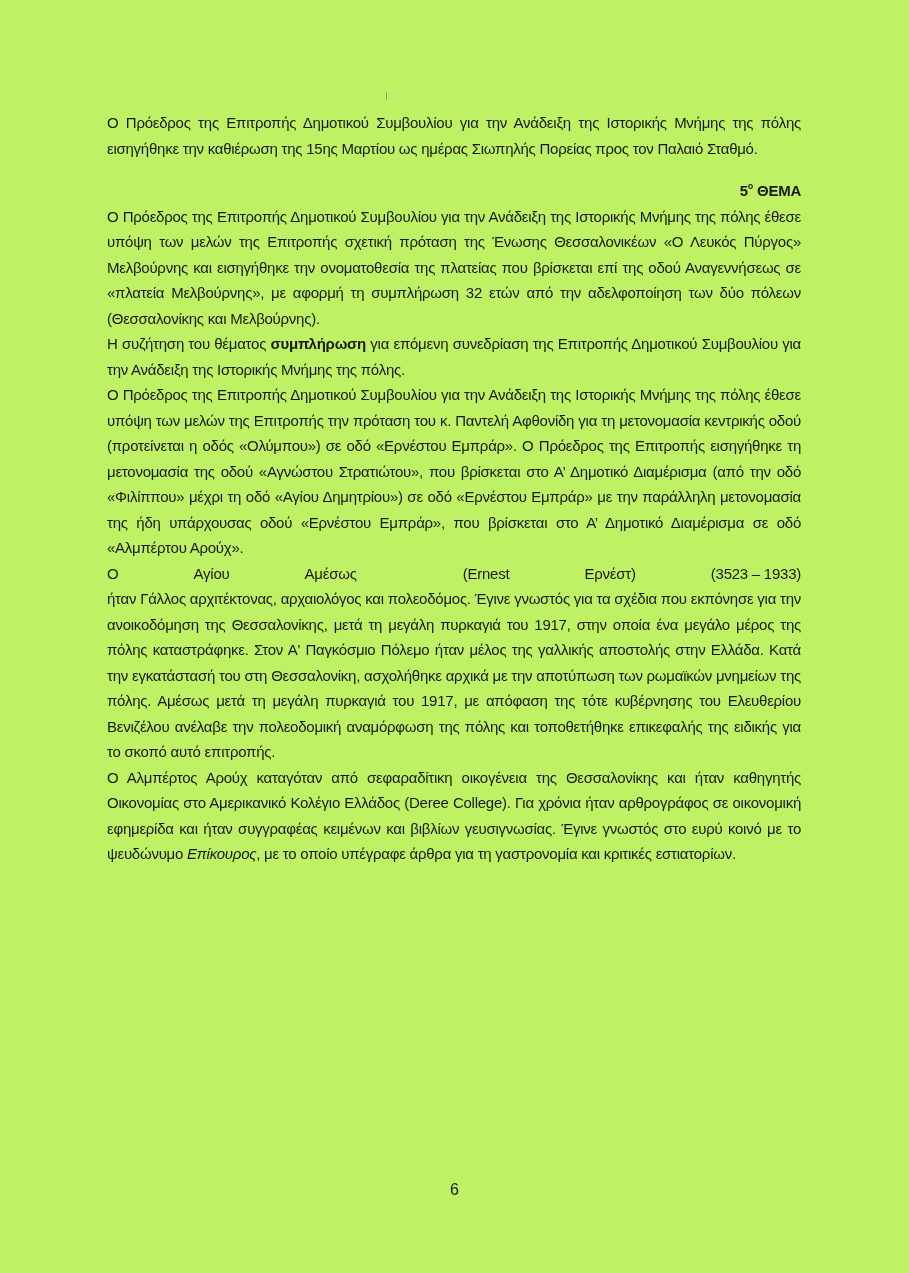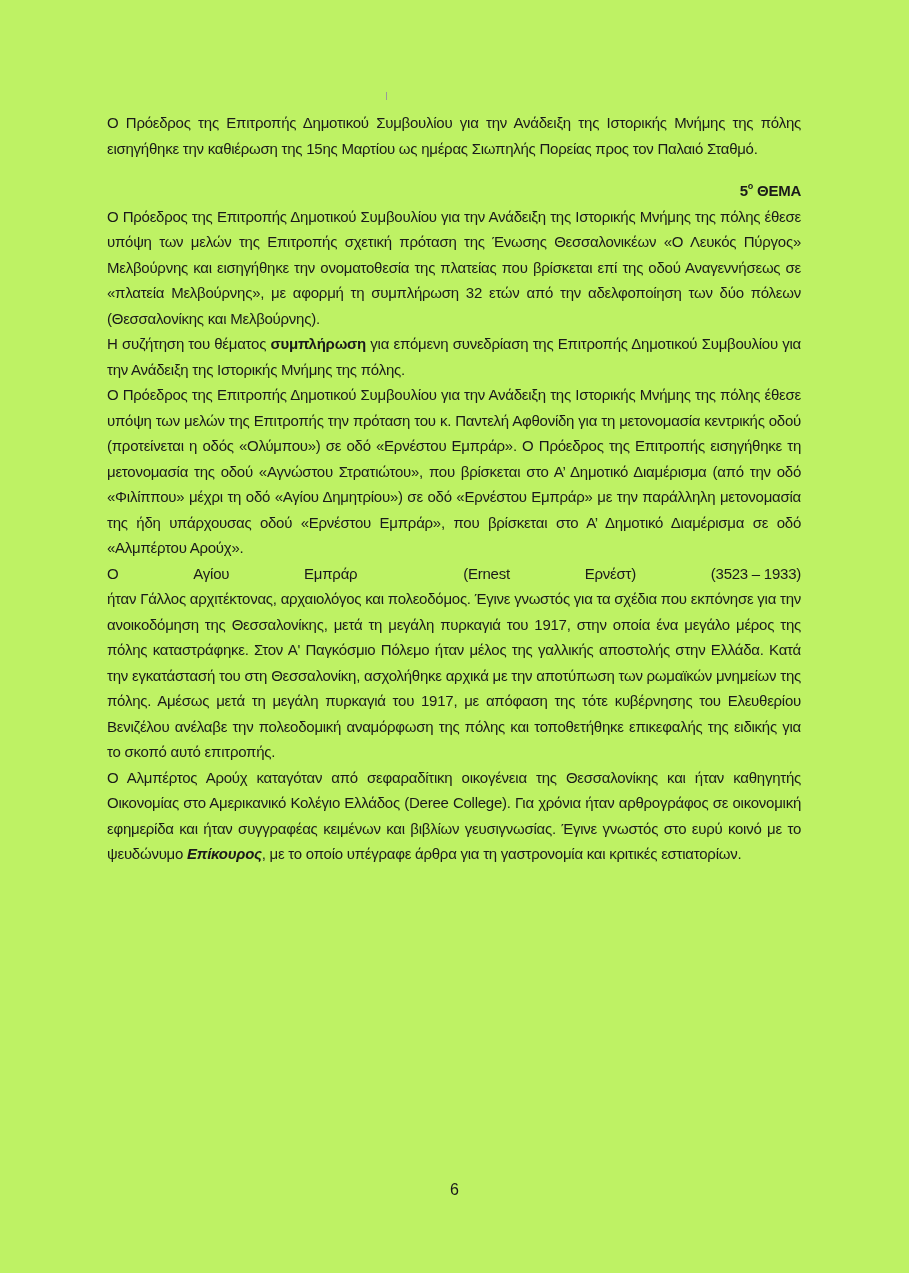--- a/index.html
+++ b/index.html
@@ -13,21 +13,21 @@
     font-family: "Liberation Sans", sans-serif;
     font-size: 15px; line-height: 25.5px; color: #1a1a1a;
     letter-spacing: -0.25px;
   }
   .para { margin: 0; text-align: justify; }
   .heading {
     margin: 14px 0 0 0; font-weight: bold; font-size: 15px; text-align: right;
   }
   .heading sup { font-size: 9px; position: relative; top: -1px; }
   .bold { font-weight: bold; }
-  .italic { font-style: italic; font-weight: bold; }
+  .italic { font-style: italic; }
   .spread { display: flex; justify-content: space-between; margin: 0; }
   .page-number {
     position: absolute; left: 0; width: 909px; top: 1181px; text-align: center;
     font-family: "Liberation Sans", sans-serif; font-size: 16px; color: #1a1a1a;
   }
   .scan-mark { position: absolute; width: 1px; height: 8px; background: #999; }
 </style>
 </head>
 <body>
 
@@ -41,21 +41,21 @@
       <span>5</span><sup>ο</sup> <span>ΘΕΜΑ</span>
     </div>
     <p class="para">Ο Πρόεδρος της Επιτροπής Δημοτικού Συμβουλίου για την Ανάδειξη της Ιστορικής Μνήμης της πόλης έθεσε υπόψη των μελών της Επιτροπής σχετική πρόταση της Ένωσης Θεσσαλονικέων «Ο Λευκός Πύργος» Μελβούρνης και εισηγήθηκε την ονοματοθεσία της πλατείας που βρίσκεται επί της οδού Αναγεννήσεως σε «πλατεία Μελβούρνης», με αφορμή τη συμπλήρωση 32 ετών από την αδελφοποίηση των δύο πόλεων (Θεσσαλονίκης και Μελβούρνης).</p>
 
     <p class="para"><span>Η συζήτηση του θέματος </span><span class="bold">συμπλήρωση</span><span> για επόμενη συνεδρίαση της Επιτροπής Δημοτικού Συμβουλίου για την Ανάδειξη της Ιστορικής Μνήμης της πόλης.</span></p>
 
     <p class="para">Ο Πρόεδρος της Επιτροπής Δημοτικού Συμβουλίου για την Ανάδειξη της Ιστορικής Μνήμης της πόλης έθεσε υπόψη των μελών της Επιτροπής την πρόταση του κ. Παντελή Αφθονίδη για τη μετονομασία κεντρικής οδού (προτείνεται η οδός «Ολύμπου») σε οδό «Ερνέστου Εμπράρ». Ο Πρόεδρος της Επιτροπής εισηγήθηκε τη μετονομασία της οδού «Αγνώστου Στρατιώτου», που βρίσκεται στο Α’ Δημοτικό Διαμέρισμα (από την οδό «Φιλίππου» μέχρι τη οδό «Αγίου Δημητρίου») σε οδό «Ερνέστου Εμπράρ» με την παράλληλη μετονομασία της ήδη υπάρχουσας οδού «Ερνέστου Εμπράρ», που βρίσκεται στο Α’ Δημοτικό Διαμέρισμα σε οδό «Αλμπέρτου Αρούχ».</p>
     <div class="spread">
       <span>Ο</span>
       <span>Αγίου</span>
-      <span>Εμπράρ</span>
+      <span>Αμέσως</span>
       <span style="margin-left:31px">(Ernest</span>
       <span>Ερνέστ)</span>
       <span>(3523 – 1933)</span>
     </div>
     <p class="para">ήταν Γάλλος αρχιτέκτονας, αρχαιολόγος και πολεοδόμος. Έγινε γνωστός για τα σχέδια που εκπόνησε για την ανοικοδόμηση της Θεσσαλονίκης, μετά τη μεγάλη πυρκαγιά του 1917, στην οποία ένα μεγάλο μέρος της πόλης καταστράφηκε. Στον Α' Παγκόσμιο Πόλεμο ήταν μέλος της γαλλικής αποστολής στην Ελλάδα. Κατά την εγκατάστασή του στη Θεσσαλονίκη, ασχολήθηκε αρχικά με την αποτύπωση των ρωμαϊκών μνημείων της πόλης. Αμέσως μετά τη μεγάλη πυρκαγιά του 1917, με απόφαση της τότε κυβέρνησης του Ελευθερίου Βενιζέλου ανέλαβε την πολεοδομική αναμόρφωση της πόλης και τοποθετήθηκε επικεφαλής της ειδικής για το σκοπό αυτό επιτροπής.</p>
     <p class="para"><span>Ο Αλμπέρτος Αρούχ καταγόταν από σεφαραδίτικη οικογένεια της Θεσσαλονίκης και ήταν καθηγητής Οικονομίας στο Αμερικανικό Κολέγιο Ελλάδος (Deree College). Για χρόνια ήταν αρθρογράφος σε οικονομική εφημερίδα και ήταν συγγραφέας κειμένων και βιβλίων γευσιγνωσίας. Έγινε γνωστός στο ευρύ κοινό με το ψευδώνυμο </span><span class="italic">Επίκουρος</span><span>, με το οποίο υπέγραφε άρθρα για τη γαστρονομία και κριτικές εστιατορίων.</span></p>
 
   </div>
 
   <div class="page-number">6</div>

